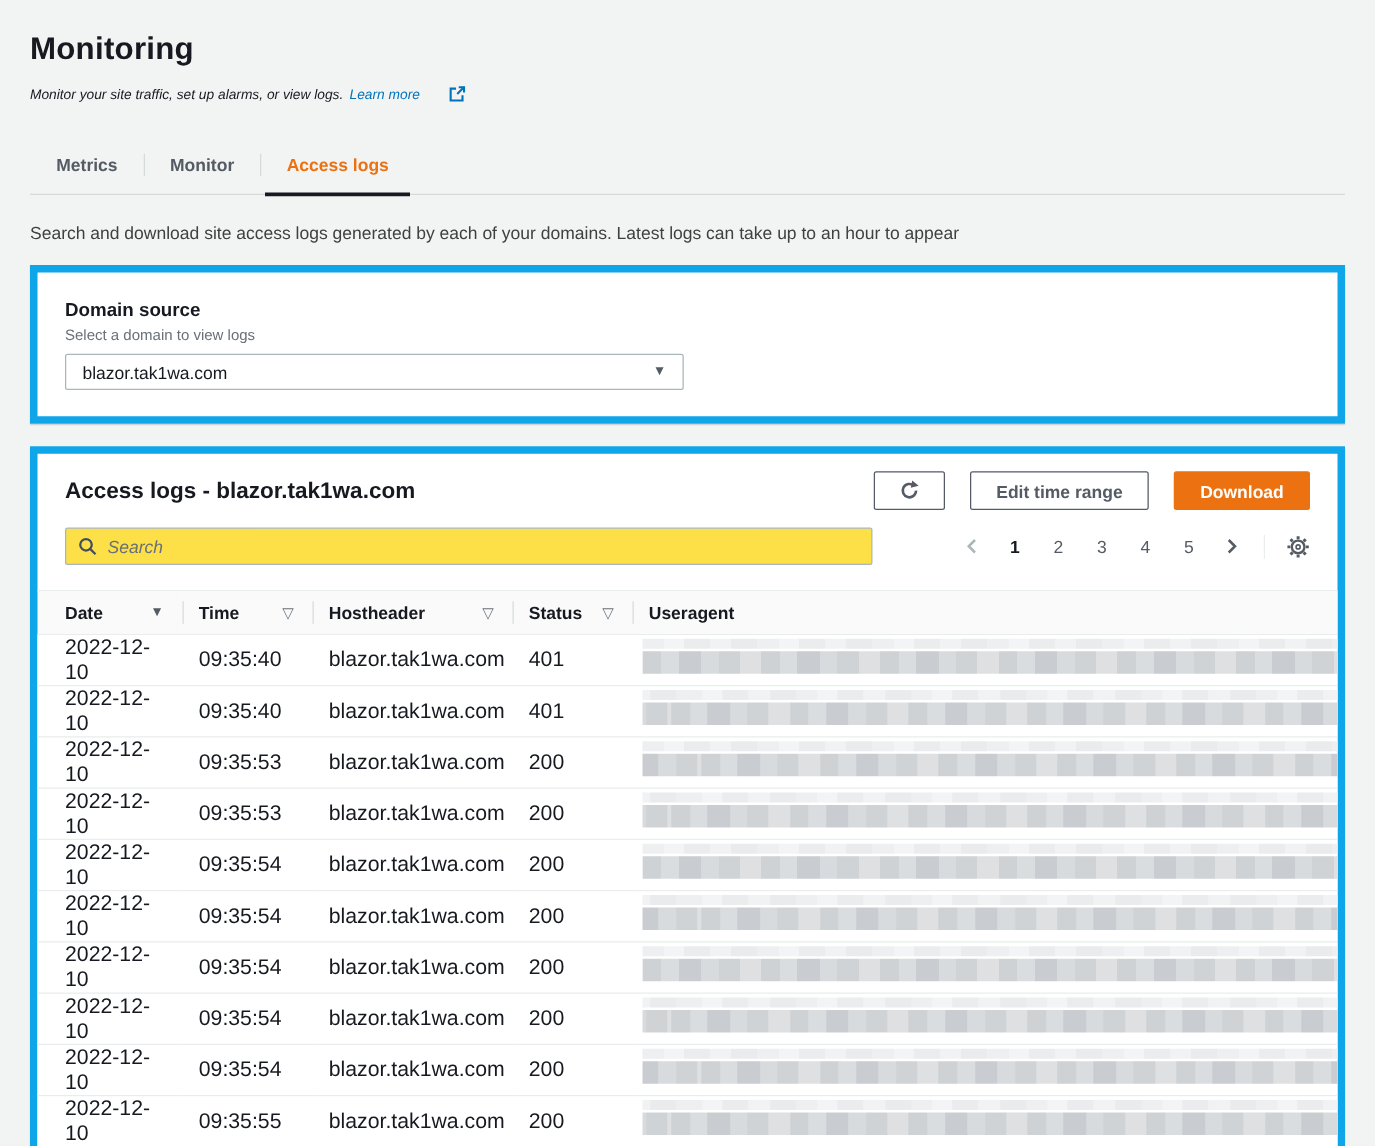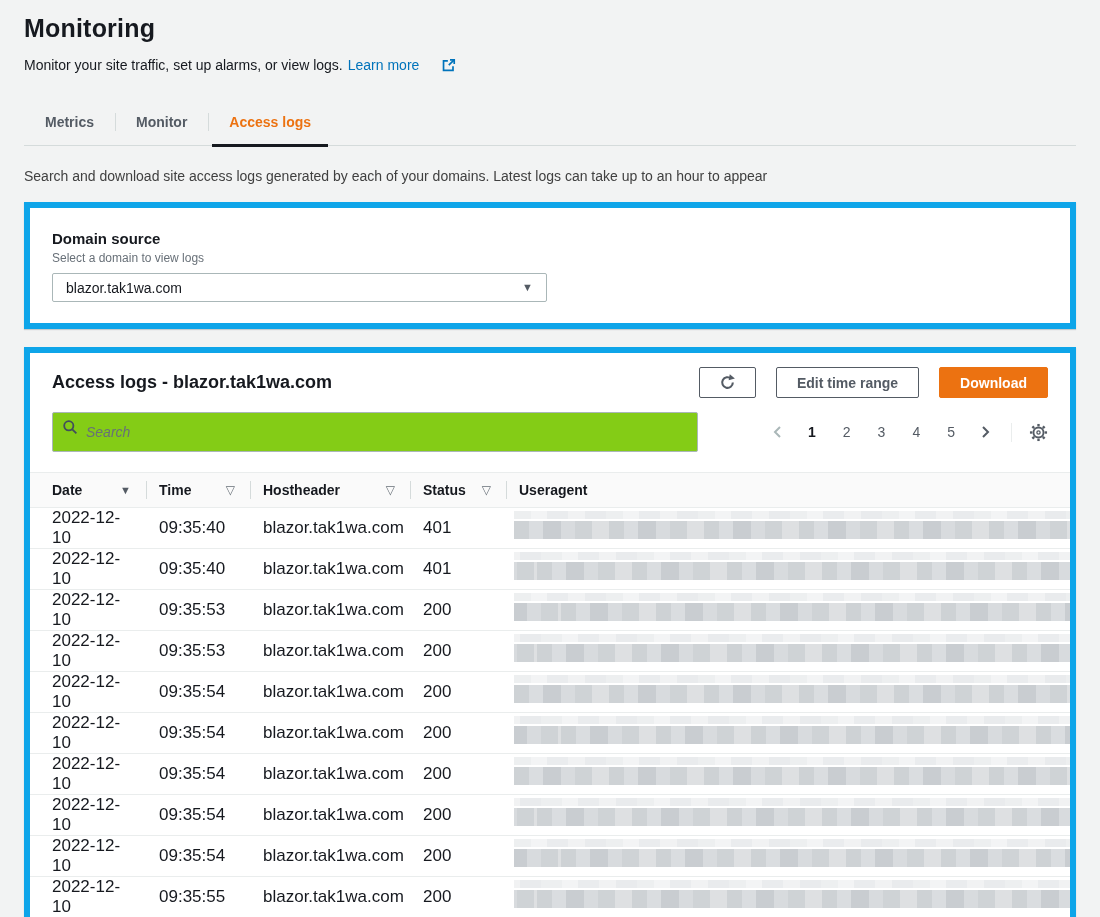--- a/index.html
+++ b/index.html
@@ -5,22 +5,22 @@
   * { box-sizing: border-box; margin: 0; padding: 0; }
   html,body { width:1100px; height:917px; }
   body {
     font-family: "Liberation Sans", "DejaVu Sans", sans-serif;
     background: #f2f3f3;
     color: #16191f;
     padding: 6px 24px 0 24px;
     overflow: hidden;
   }
   
-  .page-title { font-size: 25px; font-weight: 700; margin-top: 8px; letter-spacing: .2px; }
-  .page-sub { margin-top: 14px; font-size: 14px; color: #16191f; display: flex; align-items: center; gap: 5px; }
+  .page-title { font-size: 25px; font-weight: 700; margin-top: 19px; letter-spacing: .2px; }
+  .page-sub { margin-top: 14px; font-size: 11px; color: #16191f; display: flex; align-items: center; gap: 5px; font-style: italic; }
   .learn-more { color: #0073bb; text-decoration: none; display: inline-flex; align-items: center; gap: 20px; cursor: pointer; }
   .learn-more svg { margin-left: 2px; }
   
   .tabs { margin-top: 28px; display: flex; border-bottom: 1px solid #d5dbdb; }
   .tab { position: relative; padding: 13px 21px 15px 21px; font-size: 14px; font-weight: 700; color: #545b64; cursor: pointer; }
   .tab:not(:first-child)::before { content:""; position:absolute; left:0; top:12px; bottom:14px; width:1px; background:#d5dbdb; }
   .tab.active { color: #ec7211; }
   .tab.active::after { content:""; position:absolute; left:4px; right:4px; bottom:-2px; height:3px; background:#16191f; }
   
   .desc { margin: 22px 0 18px 0; font-size: 14px; color: #404040; }
@@ -39,22 +39,22 @@
   .logs-title { font-size: 18px; font-weight: 700; }
   .btn-row { display:flex; gap: 20px; }
   .btn { height: 31px; border:1px solid #545b64; border-radius:2px; background:#fff; color:#545b64;
          font-family: inherit; font-size:14px; font-weight:700; padding: 0 20px; cursor:pointer;
          display:flex; align-items:center; justify-content:center; }
   .btn-icon { width: 57px; padding: 0; }
   .btn-primary { background:#ec7211; border-color:#ec7211; color:#fff; }
   .tools-row { display:flex; align-items:center; padding: 14px 22px 0 22px; }
   .search-wrap { position:relative; width: 646px; }
   .search-wrap svg { position:absolute; left:10px; top:7px; }
-  .search-input { width:100%; height:40px; border:1px solid #aab7b8; border-radius:2px; font-family:inherit;
-                  font-size:14px; padding: 0 10px 0 33px; color:#16191f; outline:none; background:#84cc16; }
+  .search-input { width:100%; height:30px; border:1px solid #aab7b8; border-radius:2px; font-family:inherit;
+                  font-size:14px; padding: 0 10px 0 33px; color:#16191f; outline:none; background:#fde047; }
   .search-input::placeholder { font-style: italic; color:#687078; }
   .right-tools { margin-left:auto; display:flex; align-items:center; }
   .pager { display:flex; align-items:center; gap: 9px; }
   .page-btn { font-size:14px; color:#545b64; padding: 2px 9px; cursor:pointer; }
   .page-btn.current { font-weight:700; color:#16191f; }
   .pg-arrow { display:flex; align-items:center; padding: 2px 4px; cursor:pointer; }
   .pg-arrow.disabled { cursor:default; }
   .gear-wrap { border-left:1px solid #eaeded; margin-left: 14px; padding-left: 17px; display:flex; align-items:center; cursor:pointer; }
   
   table { width:100%; border-collapse: collapse; margin-top: 20px; table-layout: fixed; }

